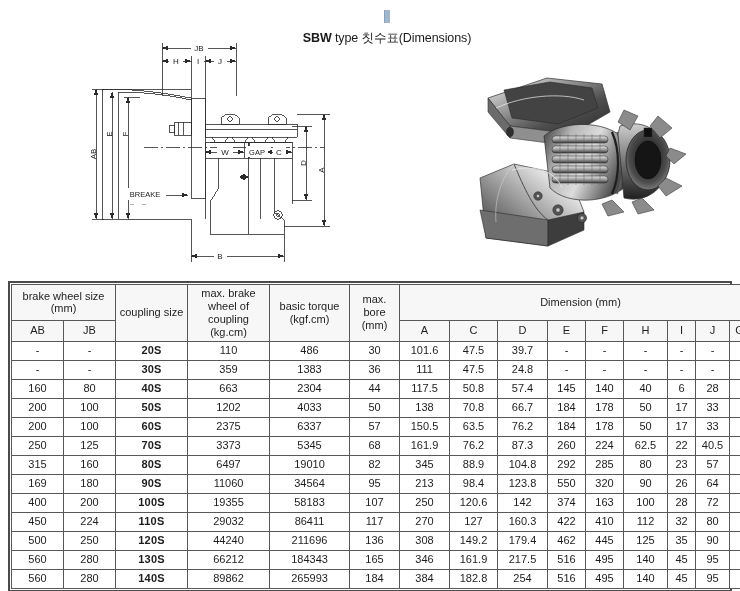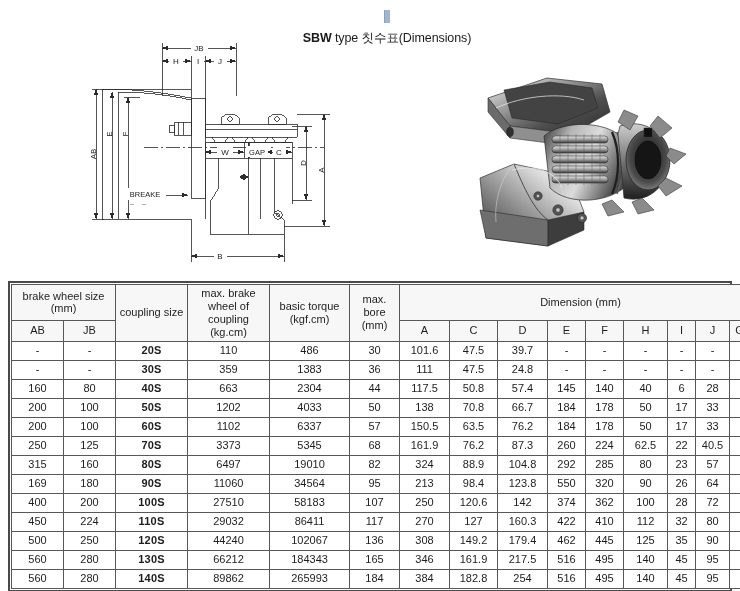--- a/index.html
+++ b/index.html
@@ -483,21 +483,21 @@
             <td>178</td>
             <td>50</td>
             <td>17</td>
             <td>33</td>
             <td>3</td>
           </tr>
           <tr>
             <td>200</td>
             <td>100</td>
             <td class="coupling-cell">60S</td>
-            <td>1102</td>
+            <td>2375</td>
             <td>6337</td>
             <td>57</td>
             <td>150.5</td>
             <td>63.5</td>
             <td>76.2</td>
             <td>184</td>
             <td>178</td>
             <td>50</td>
             <td>17</td>
             <td>33</td>
@@ -520,21 +520,21 @@
             <td>40.5</td>
             <td>3</td>
           </tr>
           <tr>
             <td>315</td>
             <td>160</td>
             <td class="coupling-cell">80S</td>
             <td>6497</td>
             <td>19010</td>
             <td>82</td>
-            <td>324</td>
+            <td>345</td>
             <td>88.9</td>
             <td>104.8</td>
             <td>292</td>
             <td>285</td>
             <td>80</td>
             <td>23</td>
             <td>57</td>
             <td>3</td>
           </tr>
           <tr>
@@ -551,28 +551,28 @@
             <td>320</td>
             <td>90</td>
             <td>26</td>
             <td>64</td>
             <td>3</td>
           </tr>
           <tr>
             <td>400</td>
             <td>200</td>
             <td class="coupling-cell">100S</td>
-            <td>27510</td>
+            <td>19355</td>
             <td>58183</td>
             <td>107</td>
             <td>250</td>
             <td>120.6</td>
             <td>142</td>
             <td>374</td>
-            <td>362</td>
+            <td>163</td>
             <td>100</td>
             <td>28</td>
             <td>72</td>
             <td>5</td>
           </tr>
           <tr>
             <td>450</td>
             <td>224</td>
             <td class="coupling-cell">110S</td>
             <td>29032</td>
@@ -586,21 +586,21 @@
             <td>112</td>
             <td>32</td>
             <td>80</td>
             <td>5</td>
           </tr>
           <tr>
             <td>500</td>
             <td>250</td>
             <td class="coupling-cell">120S</td>
             <td>44240</td>
-            <td>102067</td>
+            <td>211696</td>
             <td>136</td>
             <td>308</td>
             <td>149.2</td>
             <td>179.4</td>
             <td>462</td>
             <td>445</td>
             <td>125</td>
             <td>35</td>
             <td>90</td>
             <td>6</td>

